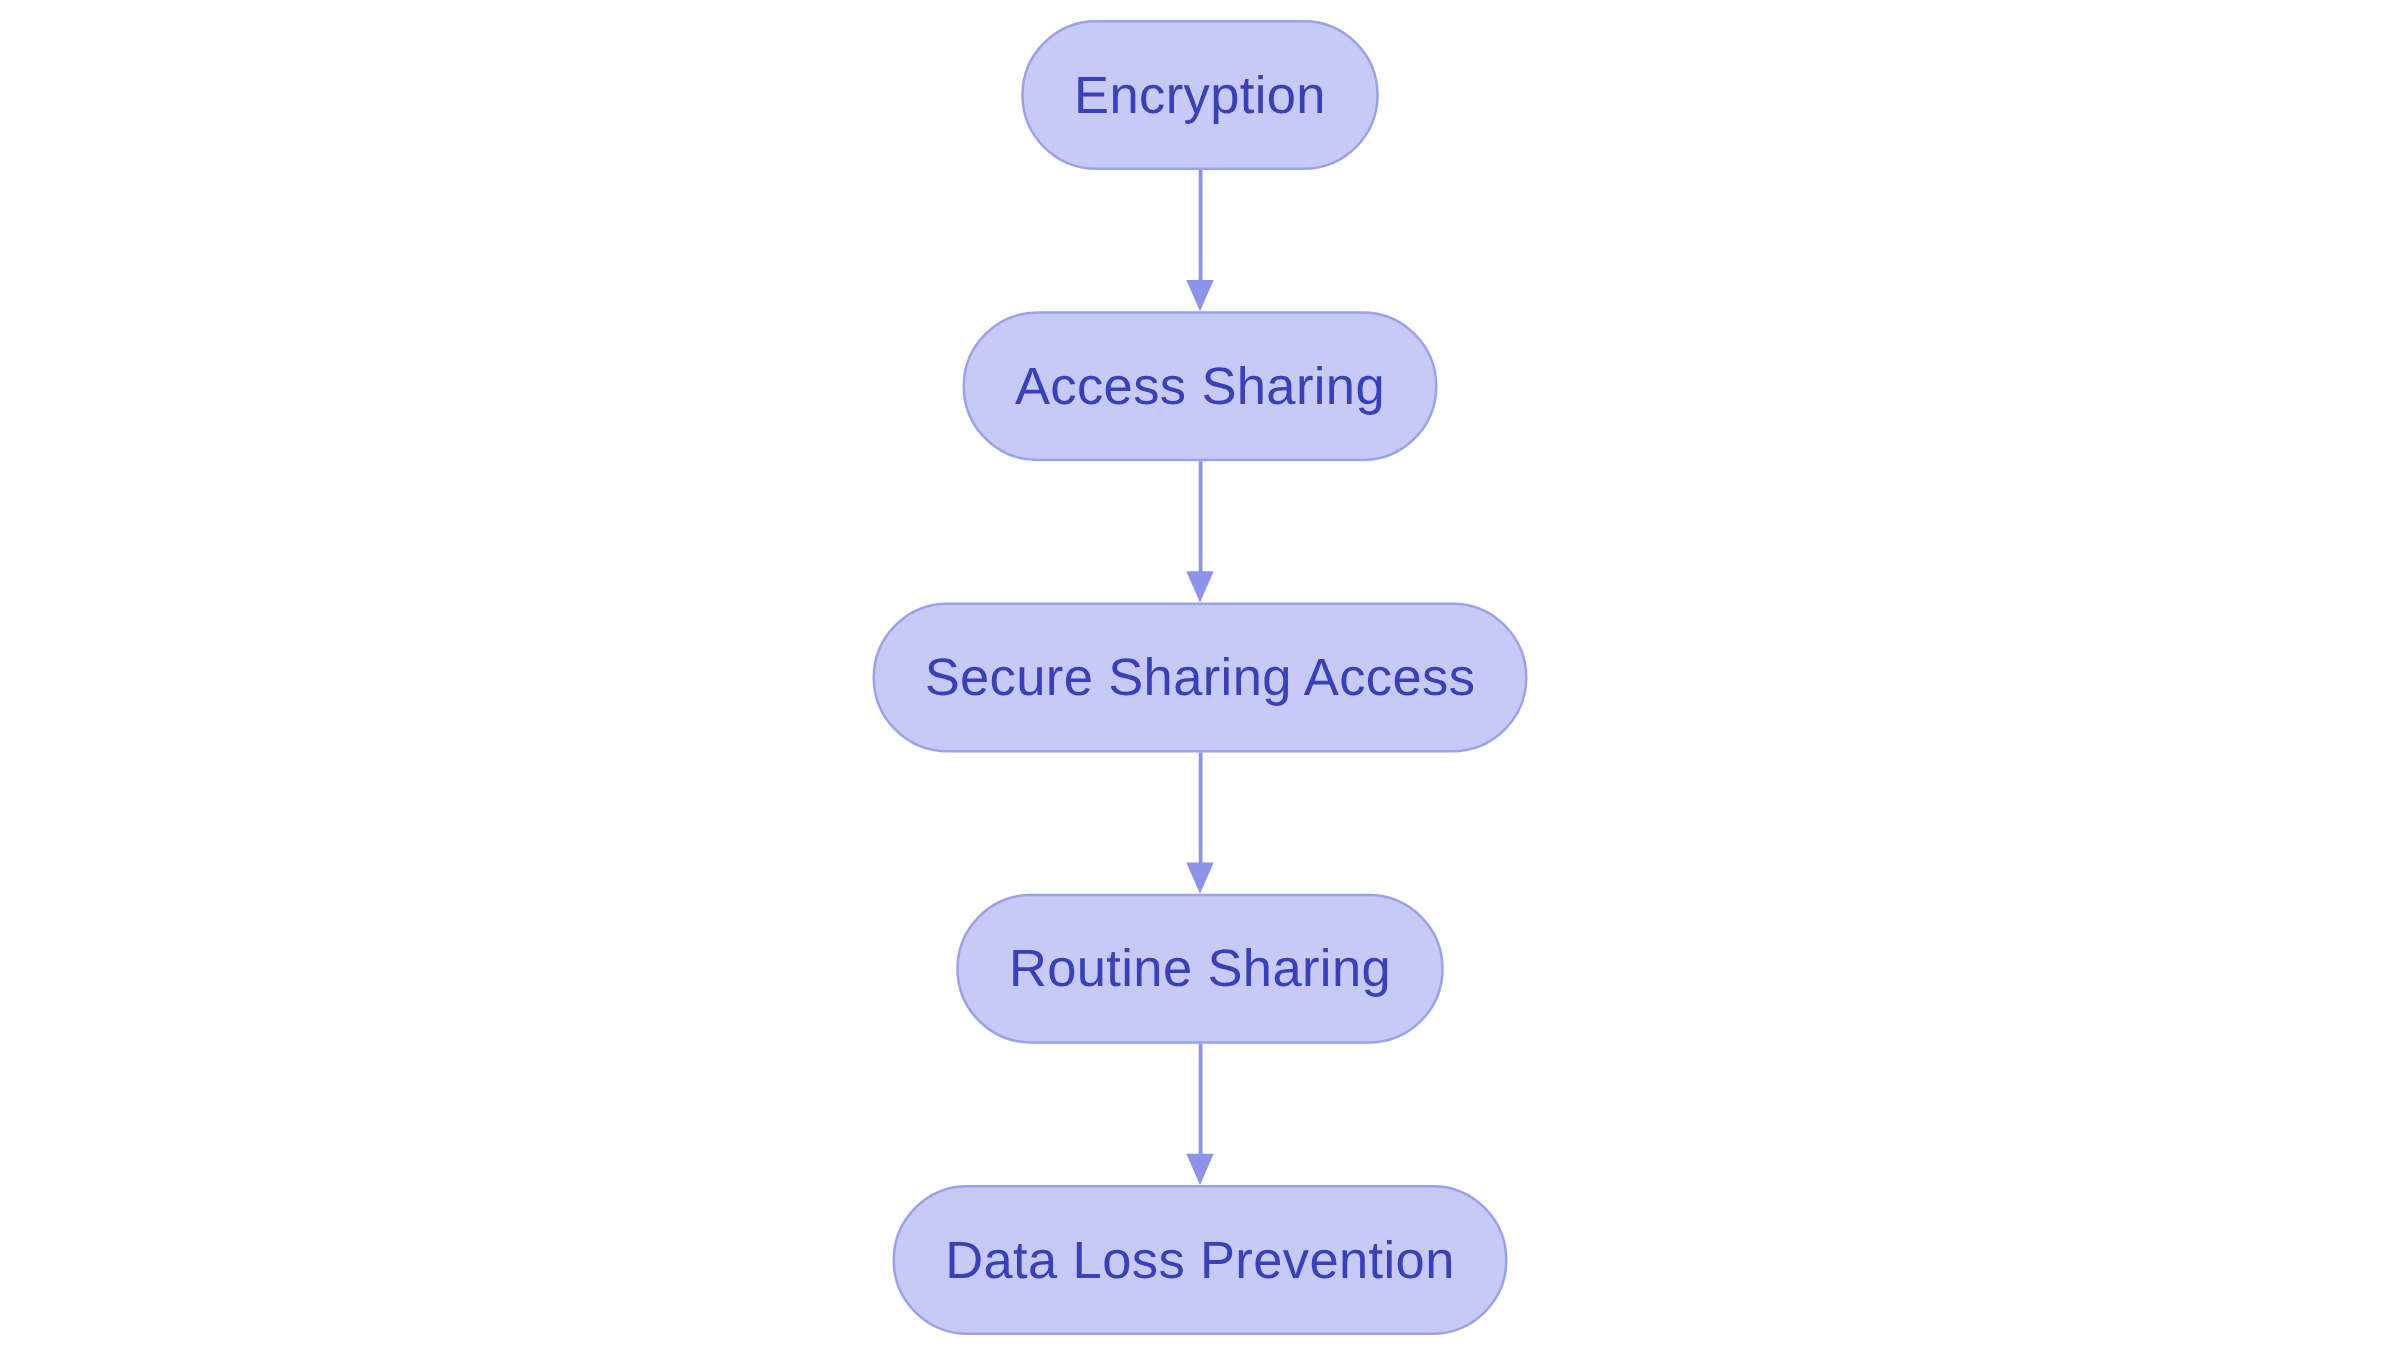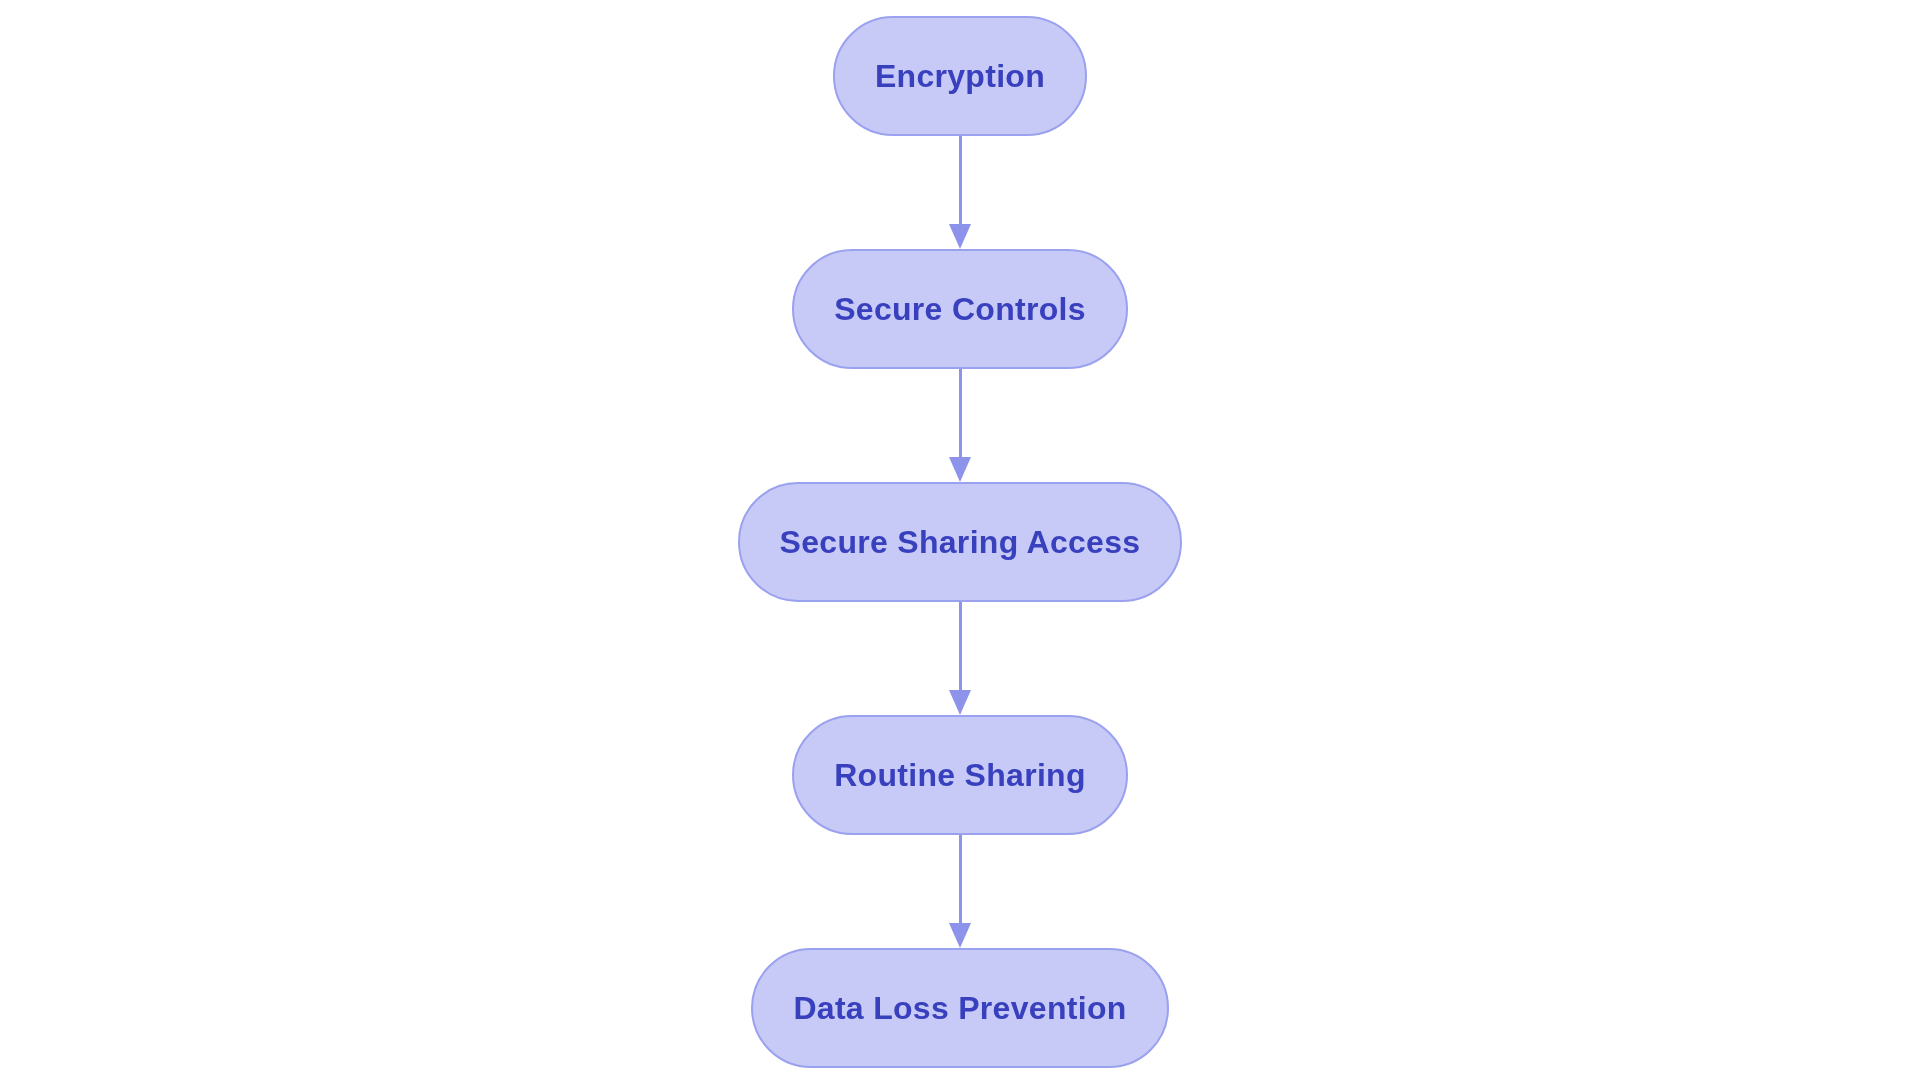--- a/index.html
+++ b/index.html
@@ -31,22 +31,22 @@
     height: 120px;
     min-width: 230px;
     padding: 0 40px;
     display: flex;
     align-items: center;
     justify-content: center;
     background: var(--node-fill);
     border: 2px solid var(--node-border);
     border-radius: 62px;
     color: var(--node-text);
-    font-size: 32px;
-    font-weight: 700;
+    font-size: 42px;
+    font-weight: 400;
     letter-spacing: 0.3px;
     white-space: nowrap;
     flex: 0 0 auto;
   }
   .connector {
     height: 113px;
     width: 24px;
     display: flex;
     flex-direction: column;
     align-items: center;
@@ -75,21 +75,21 @@
   <div class="node">
     <span>Encryption</span>
   </div>
 
   <div class="connector">
     <div class="line"></div>
     <div class="arrowhead"></div>
   </div>
 
   <div class="node">
-    <span>Secure Controls</span>
+    <span>Access Sharing</span>
   </div>
 
   <div class="connector">
     <div class="line"></div>
     <div class="arrowhead"></div>
   </div>
 
   <div class="node">
     <span>Secure Sharing Access</span>
   </div>

